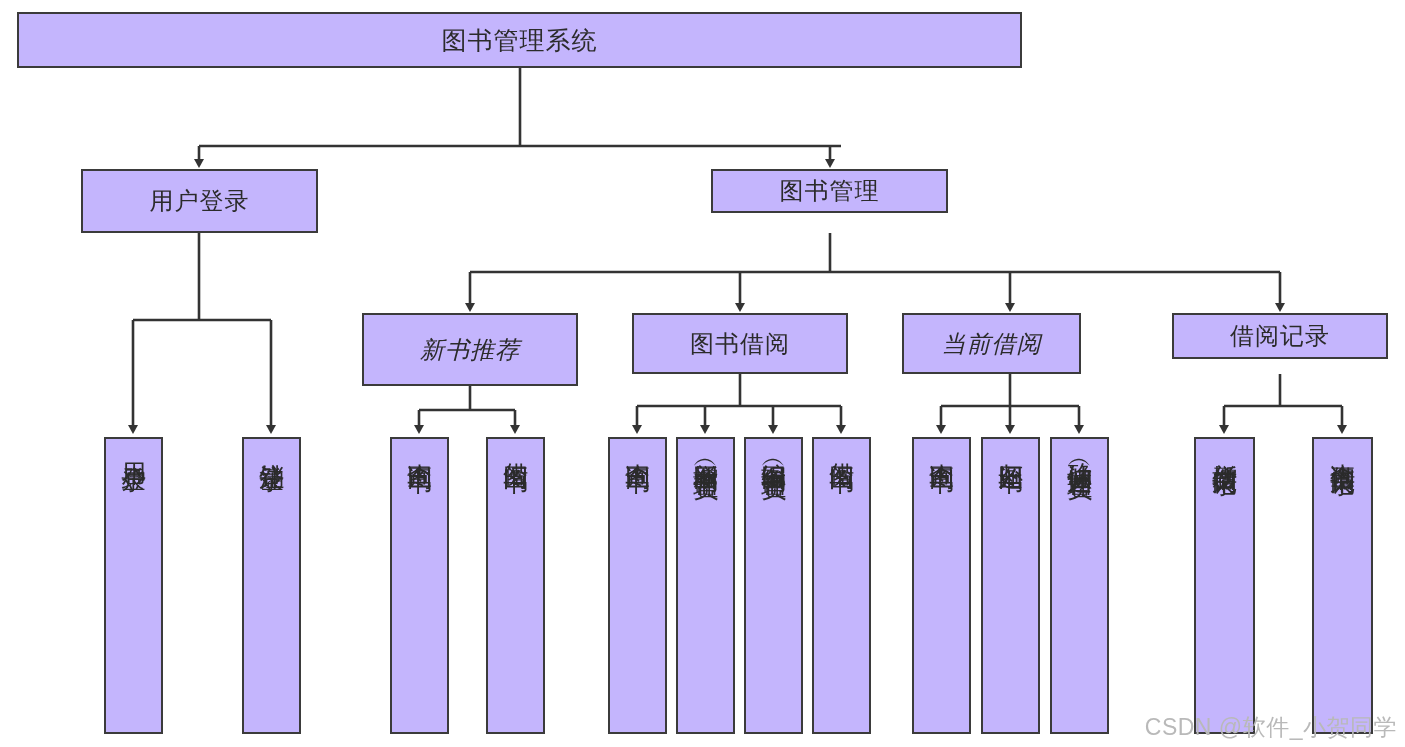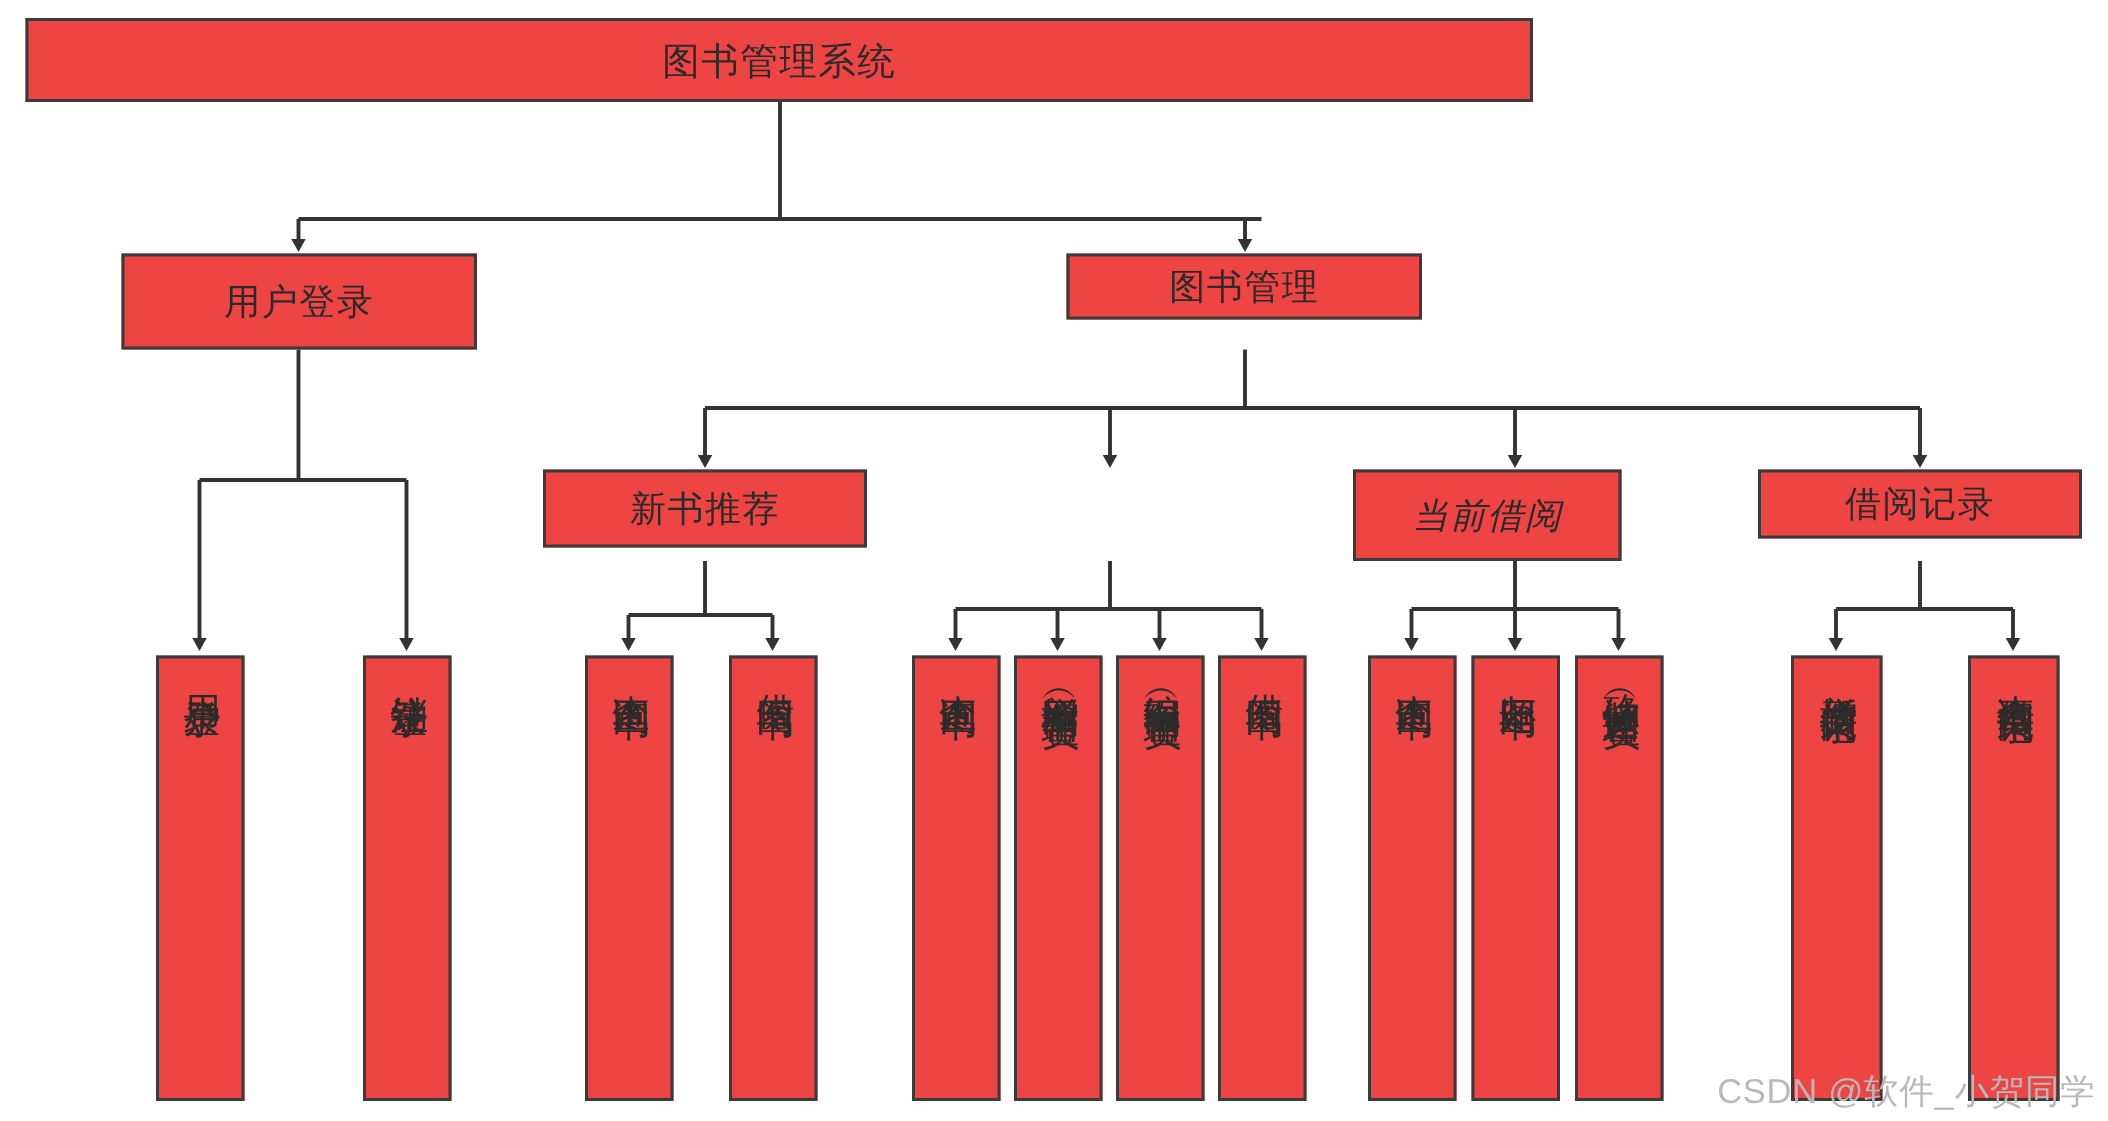--- a/index.html
+++ b/index.html
@@ -21,21 +21,21 @@
     position: absolute;
     left: 0;
     top: 0;
     width: 1405px;
     height: 747px;
     pointer-events: none;
   }
   .node {
     position: absolute;
     box-sizing: border-box;
-    background: #ef4444;
+    background: #c4b5fd;
     border: 2px solid #3b3b3b;
     display: flex;
     align-items: center;
     justify-content: center;
     color: #2b2b2b;
   }
   .node.h {
     font-size: 24px;
     letter-spacing: 1px;
   }
@@ -129,22 +129,25 @@
     <span class="hlabel">图书管理系统</span>
   </div>
 
   <div class="node h" style="left:81px; top:169px; width:237px; height:64px;">
     <span class="hlabel">用户登录</span>
   </div>
   <div class="node h" style="left:711px; top:169px; width:237px; height:44px;">
     <span class="hlabel">图书管理</span>
   </div>
 
-  <div class="node h" style="left:362px; top:313px; width:216px; height:52px;">
+  <div class="node h" style="left:362px; top:313px; width:216px; height:73px;font-style:italic;">
     <span class="hlabel">新书推荐</span>
+  </div>
+  <div class="node h" style="left:632px; top:313px; width:216px; height:61px;">
+    <span class="hlabel">图书借阅</span>
   </div>
   <div class="node h" style="left:902px; top:313px; width:179px; height:61px;font-style:italic;">
     <span class="hlabel">当前借阅</span>
   </div>
   <div class="node h" style="left:1172px; top:313px; width:216px; height:46px;text-align:center;">
     <span class="hlabel">借阅记录</span>
   </div>
 
   <div class="node v" style="left:104px; top:437px; width:59px; height:297px;">
     <span class="vlabel">用户登录</span>

